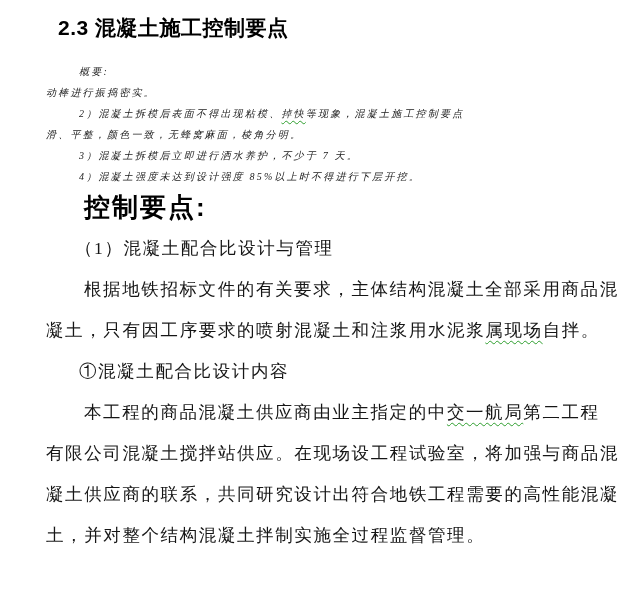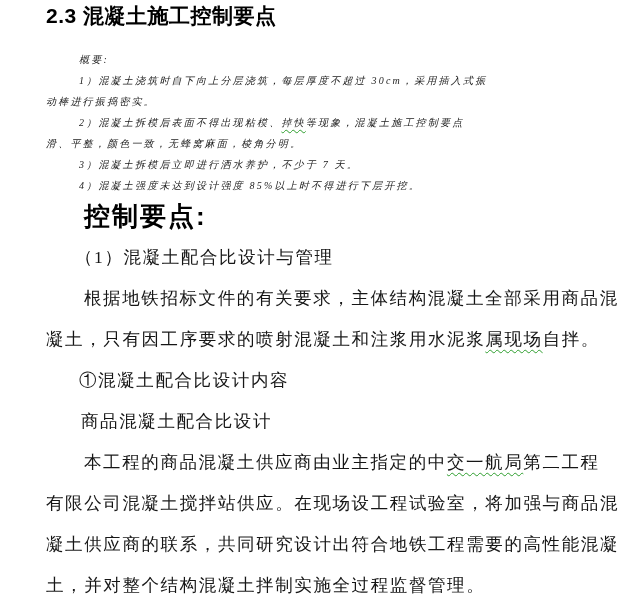--- a/index.html
+++ b/index.html
@@ -6,21 +6,21 @@
   .page{
     position:relative;
     width:639px;height:602px;
     background:#ffffff;
     box-sizing:border-box;
     padding:3px 19px 0 46px;
     overflow:hidden;
     color:#161616;
   }
   .title{
-    margin:0;
+    margin:12px;
     font-family:"Liberation Sans",sans-serif;
     font-weight:700;
     font-size:21px;
     line-height:26px;
     letter-spacing:0.5px;
     color:#000000;
   }
   .sumy{
     margin-top:20px;
     font-family:"Liberation Serif",serif;
@@ -63,34 +63,32 @@
 </style>
 </head>
 <body>
 
 <div class="page">
 
   <h1 class="title">2.3 混凝土施工控制要点</h1>
 
   <div class="sumy">
     <div class="ln ind">概要:</div>
-    <div class="ln ind">1）混凝土浇筑时自下向上分层浇筑，每层厚度不超过 30cm，采用插入式振</div>
     <div class="ln">动棒进行振捣密实。</div>
     <div class="ln ind"><span>2）混凝土拆模后表面不得出现粘模、</span><span class="sq">掉快</span><span>等现象，混凝土施工控制要点</span></div>
     <div class="ln">滑、平整，颜色一致，无蜂窝麻面，棱角分明。</div>
     <div class="ln ind">3）混凝土拆模后立即进行洒水养护，不少于 7 天。</div>
     <div class="ln ind">4）混凝土强度未达到设计强度 85%以上时不得进行下层开挖。</div>
   </div>
 
   <div class="ctrl">
     <div class="ln bhead i38">控制要点:</div>
     <div class="ln i29">（1）混凝土配合比设计与管理</div>
     <div class="ln i38">根据地铁招标文件的有关要求，主体结构混凝土全部采用商品混</div>
     <div class="ln"><span>凝土，只有因工序要求的喷射混凝土和注浆用水泥浆</span><span class="sq">属现场</span><span>自拌。</span></div>
     <div class="ln i33">①混凝土配合比设计内容</div>
-    <div class="ln i35">商品混凝土配合比设计</div>
     <div class="ln i38"><span>本工程的商品混凝土供应商由业主指定的中</span><span class="sq">交一航局</span><span>第二工程</span></div>
     <div class="ln">有限公司混凝土搅拌站供应。在现场设工程试验室，将加强与商品混</div>
     <div class="ln">凝土供应商的联系，共同研究设计出符合地铁工程需要的高性能混凝</div>
     <div class="ln">土，并对整个结构混凝土拌制实施全过程监督管理。</div>
   </div>
 
 </div>
 
 </body></html>

